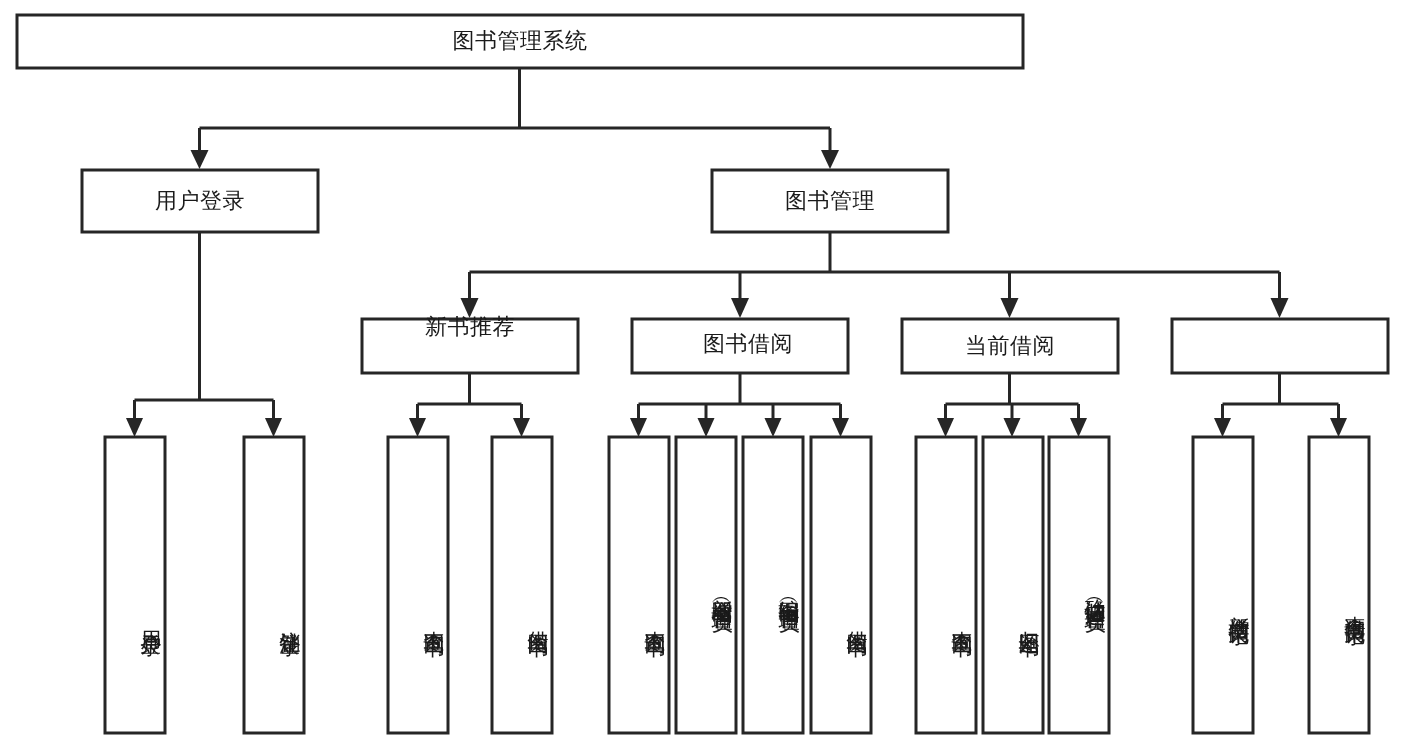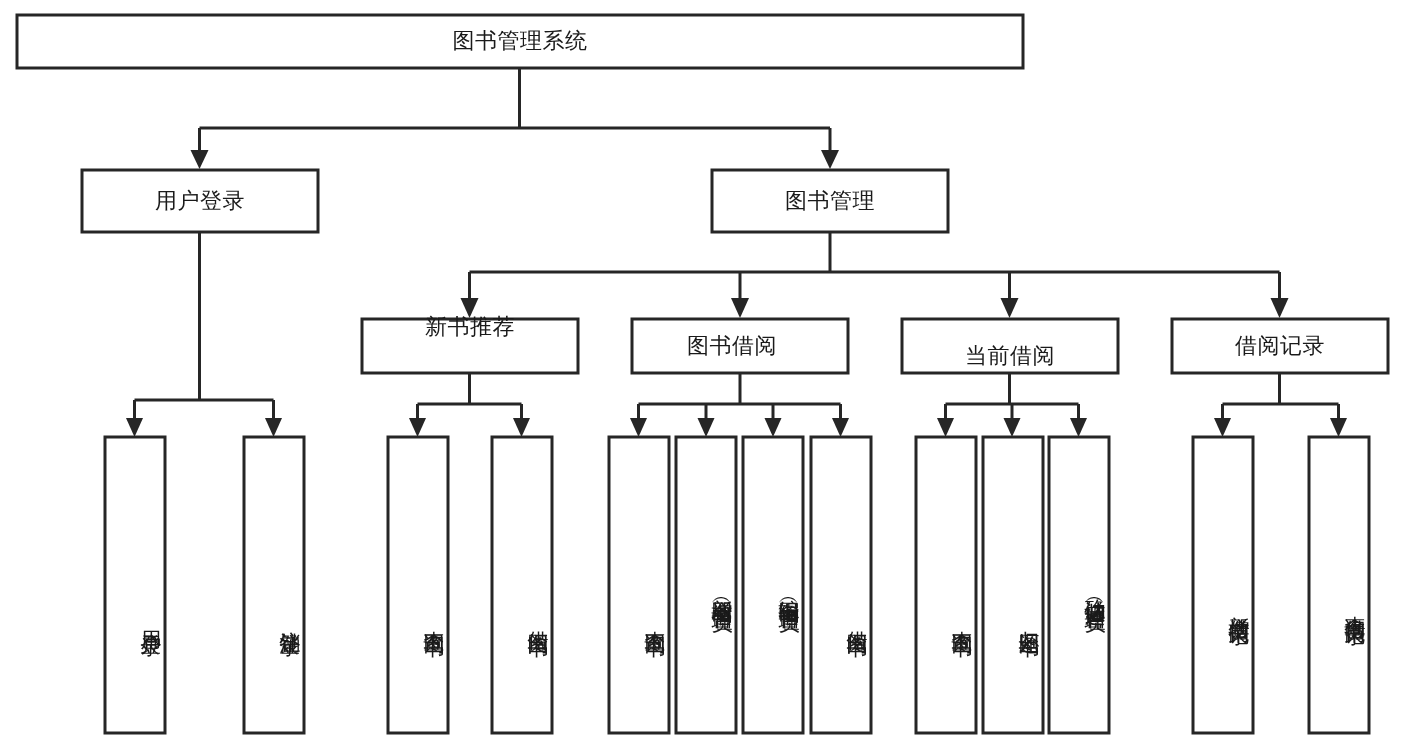--- a/index.html
+++ b/index.html
@@ -182,23 +182,22 @@
     <rect class="node-rect" x="1193" y="437" width="60" height="296"></rect>
     <rect class="node-rect" x="1309" y="437" width="60" height="296"></rect>
   </svg>
 
   <div class="node-label horizontal" style="left:17px; top:15px; width:1006px; height:53px;">图书管理系统</div>
 
   <div class="node-label horizontal" style="left:82px; top:170px; width:236px; height:62px;">用户登录</div>
   <div class="node-label horizontal" style="left:712px; top:170px; width:236px; height:62px;">图书管理</div>
 
   <div class="node-label horizontal" style="left:362px; top:300px; width:216px; height:54px;">新书推荐</div>
-  <div class="node-label horizontal" style="left:624px; top:319px; width:216px; height:54px;">图书借阅</div>
-  <div class="node-label horizontal" style="left:902px; top:329px; width:216px; height:54px;">当前借阅</div>
-  <div class="node-label horizontal" style="left:1172px; top:319px; width:216px; height:54px;">借阅记录</div>
+  <div class="node-label horizontal" style="left:640px; top:319px; width:216px; height:54px;font-family:Liberation Mono, monospace;">图书借阅</div>
+  <div class="node-label horizontal" style="left:902px; top:319px; width:216px; height:54px;">当前借阅</div>
 
   <div class="node-label vertical" style="left:105px; top:497px; width:60px; height:236px;">用户登录</div>
   <div class="node-label vertical" style="left:244px; top:497px; width:60px; height:236px;">注销登录</div>
   <div class="node-label vertical" style="left:388px; top:497px; width:60px; height:236px;">查询图书</div>
   <div class="node-label vertical" style="left:492px; top:497px; width:60px; height:236px;">借阅图书</div>
   <div class="node-label vertical" style="left:609px; top:497px; width:60px; height:236px;">查询图书</div>
   <div class="node-label vertical" style="left:676px; top:443px; width:60px; height:290px;">新增图书（管理员）</div>
   <div class="node-label vertical" style="left:743px; top:443px; width:60px; height:290px;">编辑图书（管理员）</div>
   <div class="node-label vertical" style="left:811px; top:497px; width:60px; height:236px;">借阅图书</div>
   <div class="node-label vertical" style="left:916px; top:497px; width:60px; height:236px;">查询图书</div>

